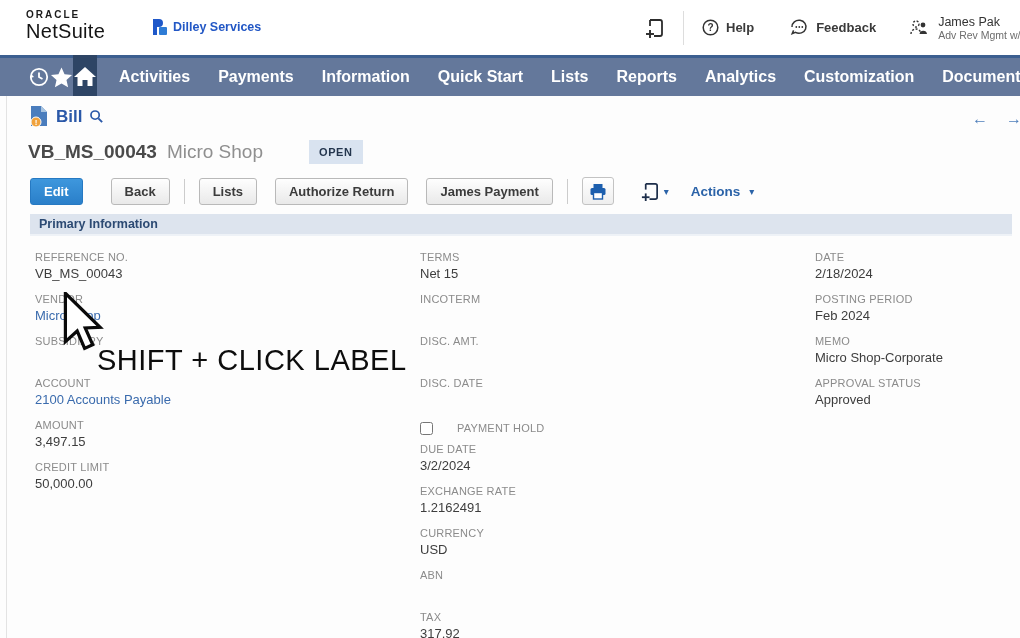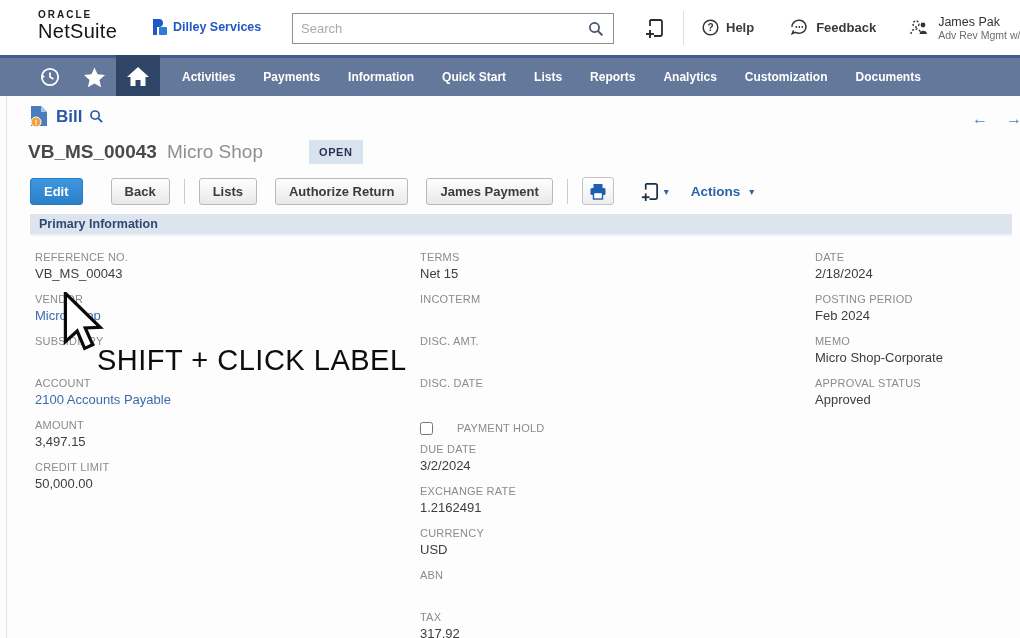--- a/index.html
+++ b/index.html
@@ -2,21 +2,21 @@
 <html><head>
 <meta charset="utf-8">
 <style>
   * { margin:0; padding:0; box-sizing:border-box; }
   html,body { width:1020px; height:638px; overflow:hidden; background:#fff;
     font-family:"Liberation Sans","DejaVu Sans",sans-serif; }
   .stage { position:relative; width:1020px; height:638px; background:#fdfdfd; }
 
   
   .header { position:absolute; top:0; left:0; width:1020px; height:55px; background:#fff; }
-  .logo { position:absolute; left:26px; top:9px; cursor:pointer;margin-left:12px; }
+  .logo { position:absolute; left:26px; top:9px; cursor:pointer; }
   .logo .oracle { font-size:10px; font-weight:bold; letter-spacing:2px; color:#1c1c1c; }
   .logo .netsuite { font-size:20px; color:#141414; letter-spacing:0.3px; margin-top:0px; }
   .company { position:absolute; left:152px; top:19px; display:flex; align-items:center; gap:6px; cursor:pointer; }
   .company .mark { width:15px; height:16px; }
   .company .cname { font-size:12.5px; font-weight:bold; color:#2257c5; }
   .searchbox { position:absolute; left:292px; top:13px; width:322px; height:31px;
     border:1px solid #8f8f8f; background:#fff; display:flex; align-items:center; }
   .searchbox input { flex:1; border:none; outline:none; font-size:13px; color:#333;
     padding:0 8px; font-family:inherit; background:transparent; }
   .searchbox input::placeholder { color:#a9a9a9; }
@@ -29,21 +29,21 @@
   .usertxt .uname { font-size:12.5px; color:#333; white-space:nowrap; }
   .usertxt .urole { font-size:10.5px; color:#6d6d6d; white-space:nowrap; }
 
   
   .navbar { position:absolute; top:55px; left:0; width:1020px; height:41px;
     background:#64789b; border-top:3px solid #3c5f90; display:flex; align-items:center; }
   .nav-iconbtn { width:44px; height:38px; display:flex; align-items:center; justify-content:center; cursor:pointer; }
   .nav-home { width:44px; height:41px; margin-top:-3px; background:#2e4565; display:flex;
     align-items:center; justify-content:center; cursor:pointer; }
   .nav-items { display:flex; align-items:center; margin-left:8px; }
-  .nav-item { color:#fff; font-size:12px; font-weight:bold; padding:0 14px; height:38px;
+  .nav-item { color:#fff; font-size:16px; font-weight:bold; padding:0 14px; height:38px;
     display:flex; align-items:center; cursor:pointer; white-space:nowrap; }
 
   
   .title-row { position:absolute; left:30px; top:105px; display:flex; align-items:center; gap:7px; }
   .title-text { font-size:17px; font-weight:bold; color:#2a58a8; }
   .nav-arrows { position:absolute; top:110px; left:972px; width:48px; overflow:hidden;
     display:flex; gap:18px; color:#4f7fba; font-size:16px; font-weight:bold; }
   .nav-arrows span { cursor:pointer; }
   .record-row { position:absolute; left:28px; top:140px; display:flex; align-items:center; }
   .record-id { font-size:19px; font-weight:bold; color:#4a4a4a; }
@@ -99,27 +99,20 @@
     <div class="logo">
       <div class="oracle">ORACLE</div>
       <div class="netsuite">NetSuite</div>
     </div>
     <div class="company">
       <svg class="mark" viewBox="0 0 15 16">
         <path d="M1 0 h6 a4 4 0 0 1 0 8 h-2 v8 h-4 z" fill="#1f58c9"></path>
         <rect x="7" y="8" width="8" height="8" rx="1" fill="#2e7cd6"></rect>
       </svg>
       <span class="cname">Dilley Services</span>
-    </div>
-    <div class="searchbox">
-      <input value="" placeholder="Search" style="">
-      <svg class="mag" width="16" height="16" viewBox="0 0 16 16">
-        <circle cx="6.5" cy="6.5" r="4.6" fill="none" stroke="#44506b" stroke-width="1.7"></circle>
-        <line x1="10" y1="10" x2="14.4" y2="14.4" stroke="#44506b" stroke-width="1.9"></line>
-      </svg>
     </div>
     <div class="hicon-group">
       <svg width="21" height="22" viewBox="0 0 21 22" style="margin-left:14px;cursor:pointer;">
         <path d="M6 3 h10 a2 2 0 0 1 2 2 v12 a2 2 0 0 1 -2 2 h-7" fill="none" stroke="#2c2c2c" stroke-width="1.8"></path>
         <path d="M6 3 v6" fill="none" stroke="#2c2c2c" stroke-width="1.8"></path>
         <rect x="2" y="13" width="8" height="8" fill="#fff"></rect>
         <line x1="6" y1="13" x2="6" y2="21" stroke="#2c2c2c" stroke-width="1.9"></line>
         <line x1="2" y1="17" x2="10" y2="17" stroke="#2c2c2c" stroke-width="1.9"></line>
       </svg>
       <div class="hdivider"></div>

